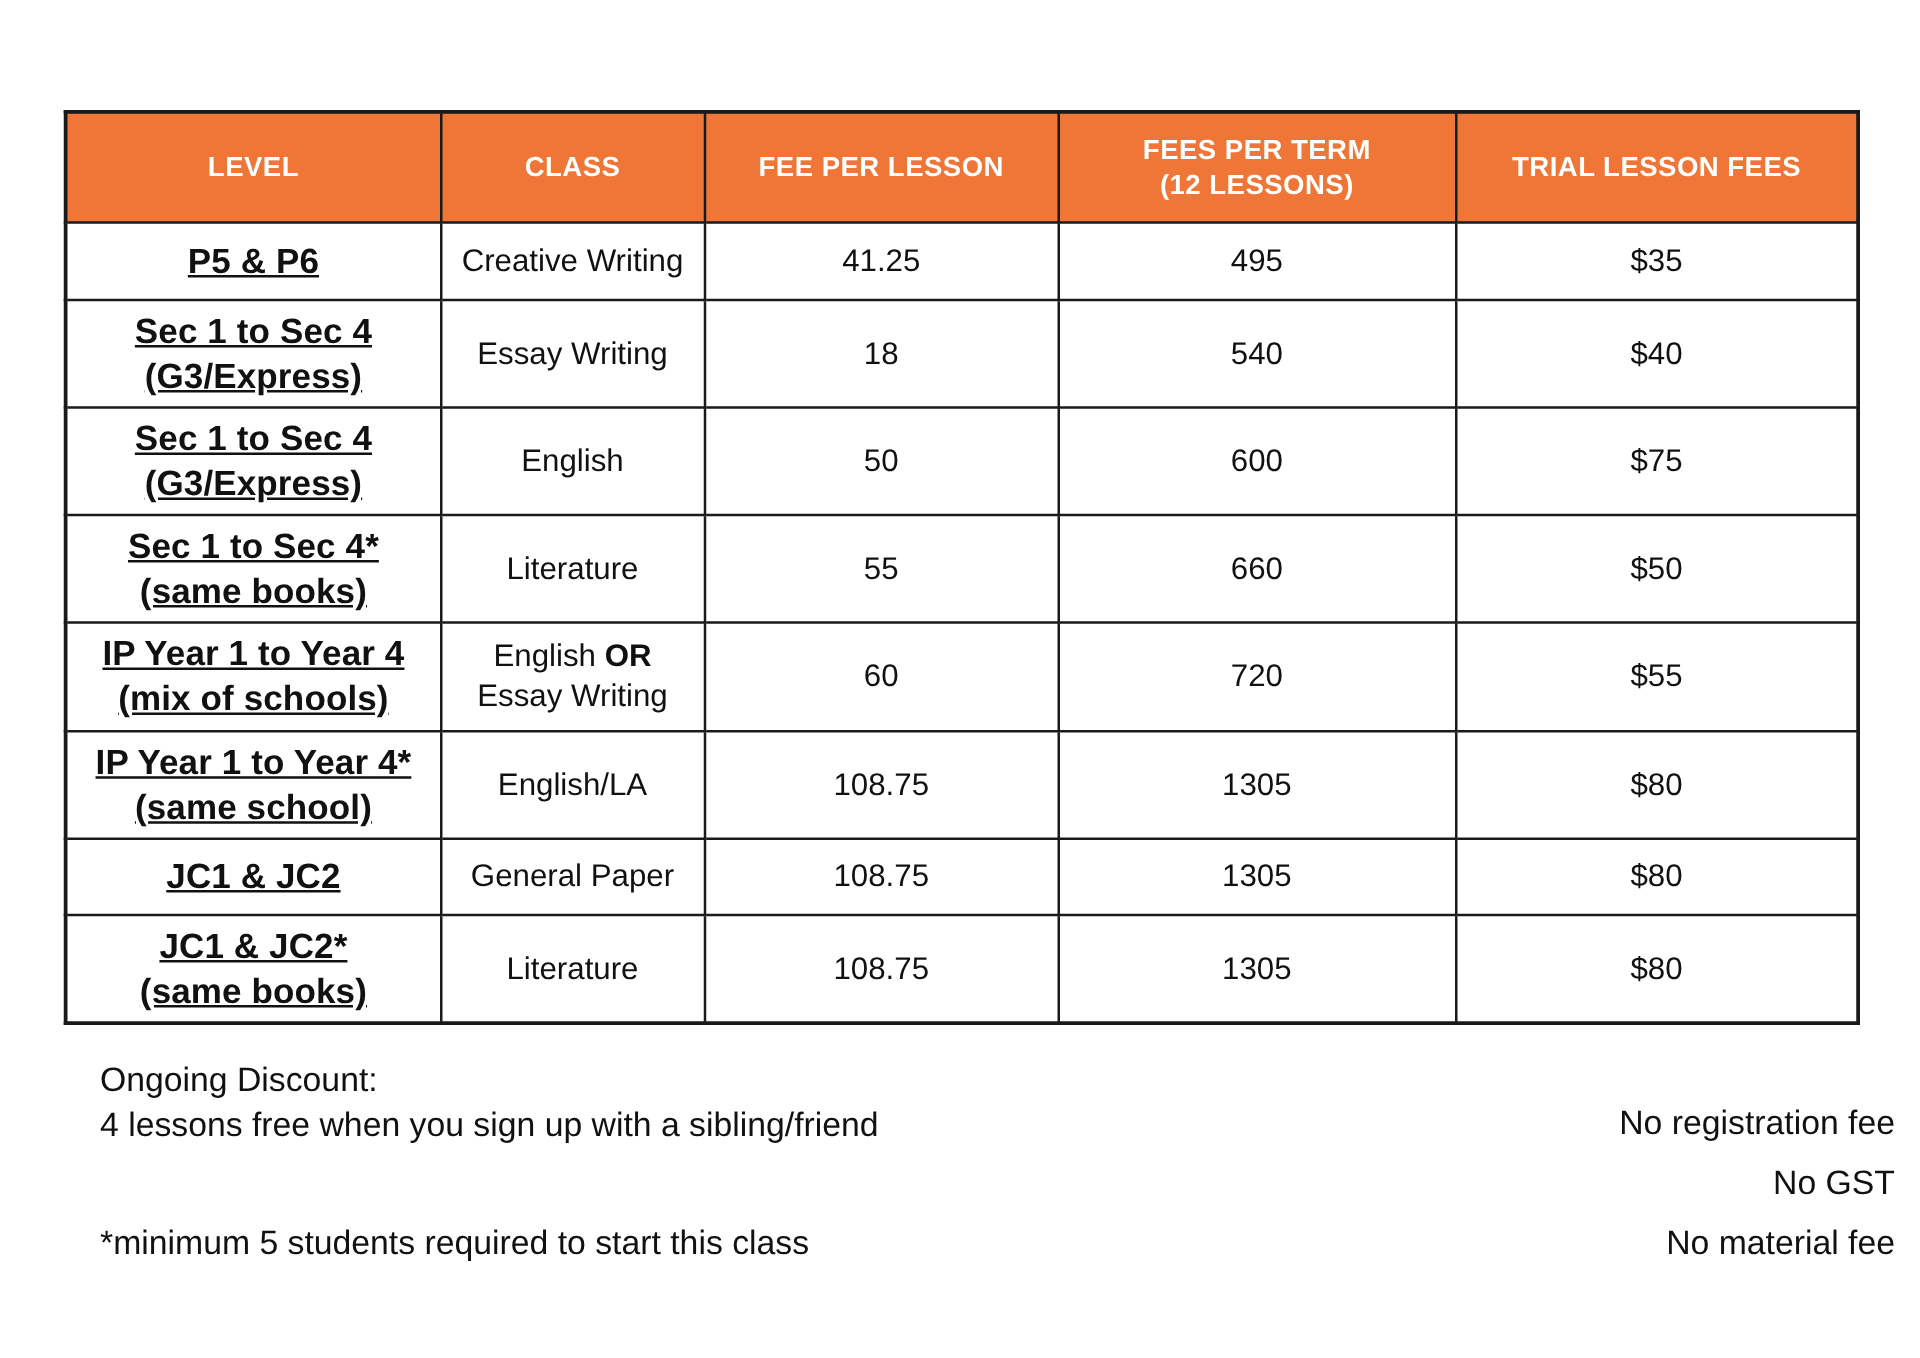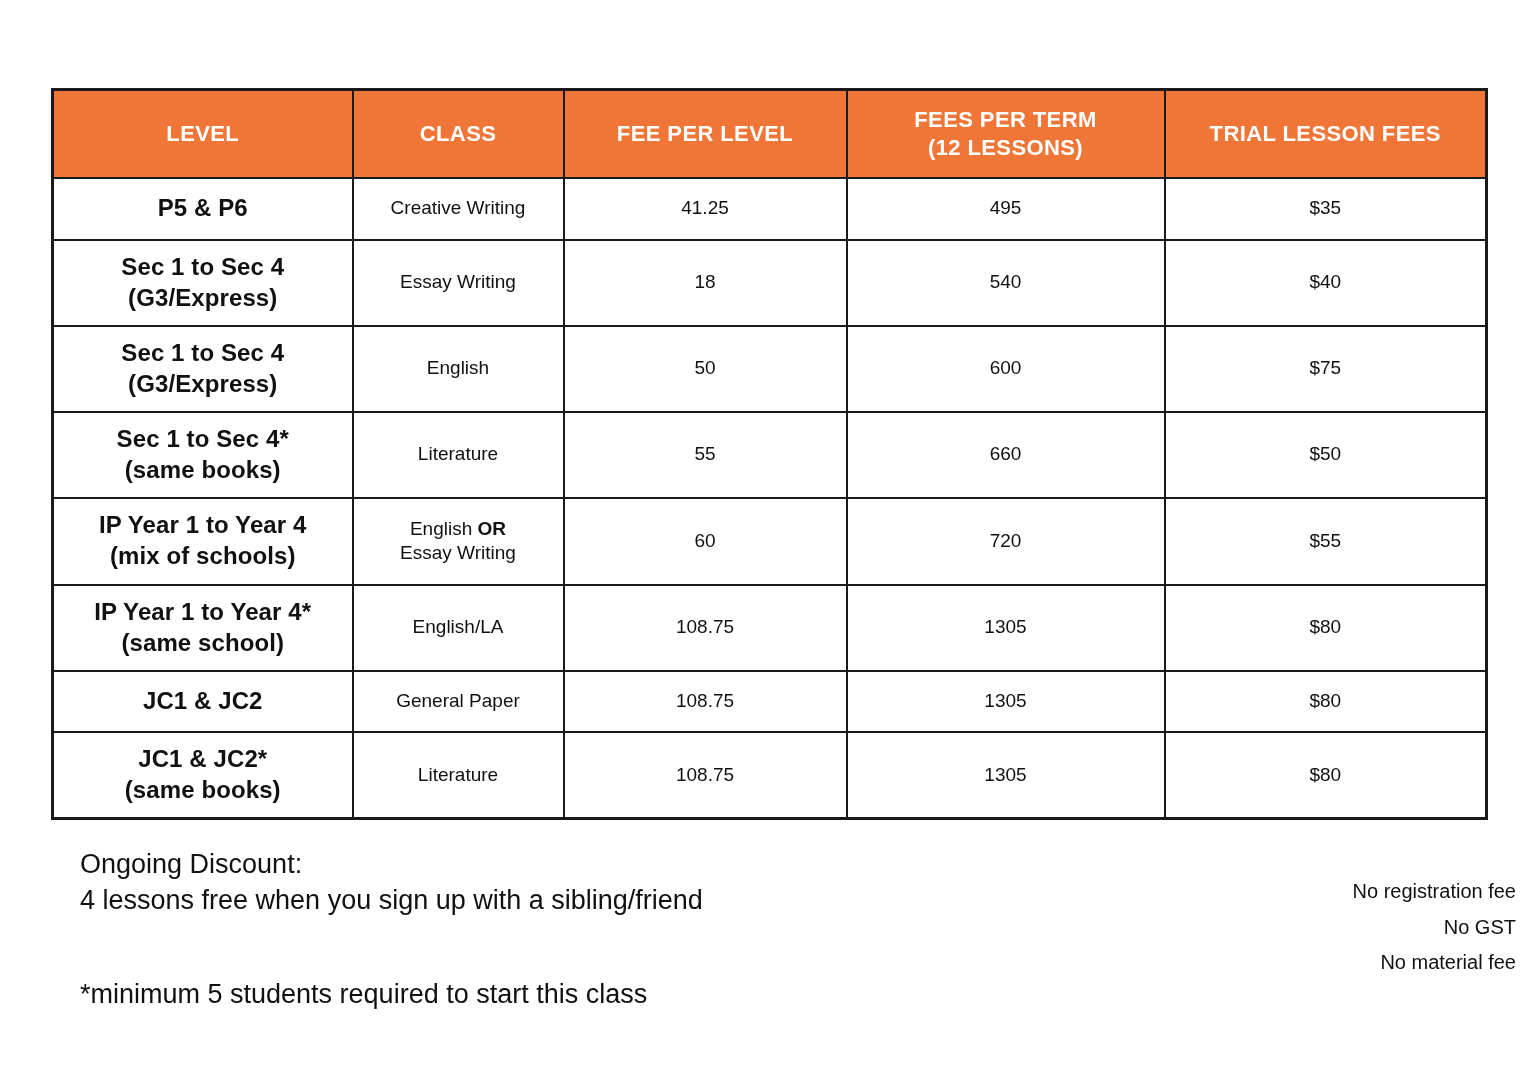--- a/index.html
+++ b/index.html
@@ -57,30 +57,31 @@
     color: #ffffff;
     font-weight: 700;
     font-size: 22px;
     letter-spacing: 0.4px;
     line-height: 1.28;
     height: 88px;
     border-color: #1a1a1a;
   }
 
   tbody td {
-    font-size: 19px;
+    font-size: 25px;
     font-weight: 400;
     line-height: 1.28;
     color: #111111;
   }
 
   tbody td.level-cell {
     font-weight: 700;
-    font-size: 24px;
+    font-size: 28px;
     letter-spacing: 0.1px;
+    text-decoration: underline;
   }
 
   tbody tr.r-1 td { height: 62px; }
   tbody tr.r-2 td { height: 86px; }
   tbody tr.r-3 td { height: 86px; }
   tbody tr.r-4 td { height: 86px; }
   tbody tr.r-5 td { height: 87px; }
   tbody tr.r-6 td { height: 86px; }
   tbody tr.r-7 td { height: 61px; text-align: center; }
   tbody tr.r-8 td { height: 87px; }
@@ -120,21 +121,21 @@
   }
 
   .footer-right {
     position: absolute;
     right: 52px;
     top: 28px;
     text-align: right;
   }
 
   .footer-right div {
-    font-size: 20px;
+    font-size: 27px;
     line-height: 1.78;
     color: #111111;
     white-space: nowrap;
   }
 </style>
 </head>
 <body>
 
 <div class="page">
 
@@ -144,21 +145,21 @@
         <col class="c-level">
         <col class="c-class">
         <col class="c-lesson">
         <col class="c-term">
         <col class="c-trial">
       </colgroup>
       <thead>
         <tr>
           <th>LEVEL</th>
           <th>CLASS</th>
-          <th>FEE PER LEVEL</th>
+          <th>FEE PER LESSON</th>
           <th>
             <span>FEES PER TERM</span><br>
             <span>(12 LESSONS)</span>
           </th>
           <th>TRIAL LESSON FEES</th>
         </tr>
       </thead>
       <tbody>
 
         <tr class="r-1">

